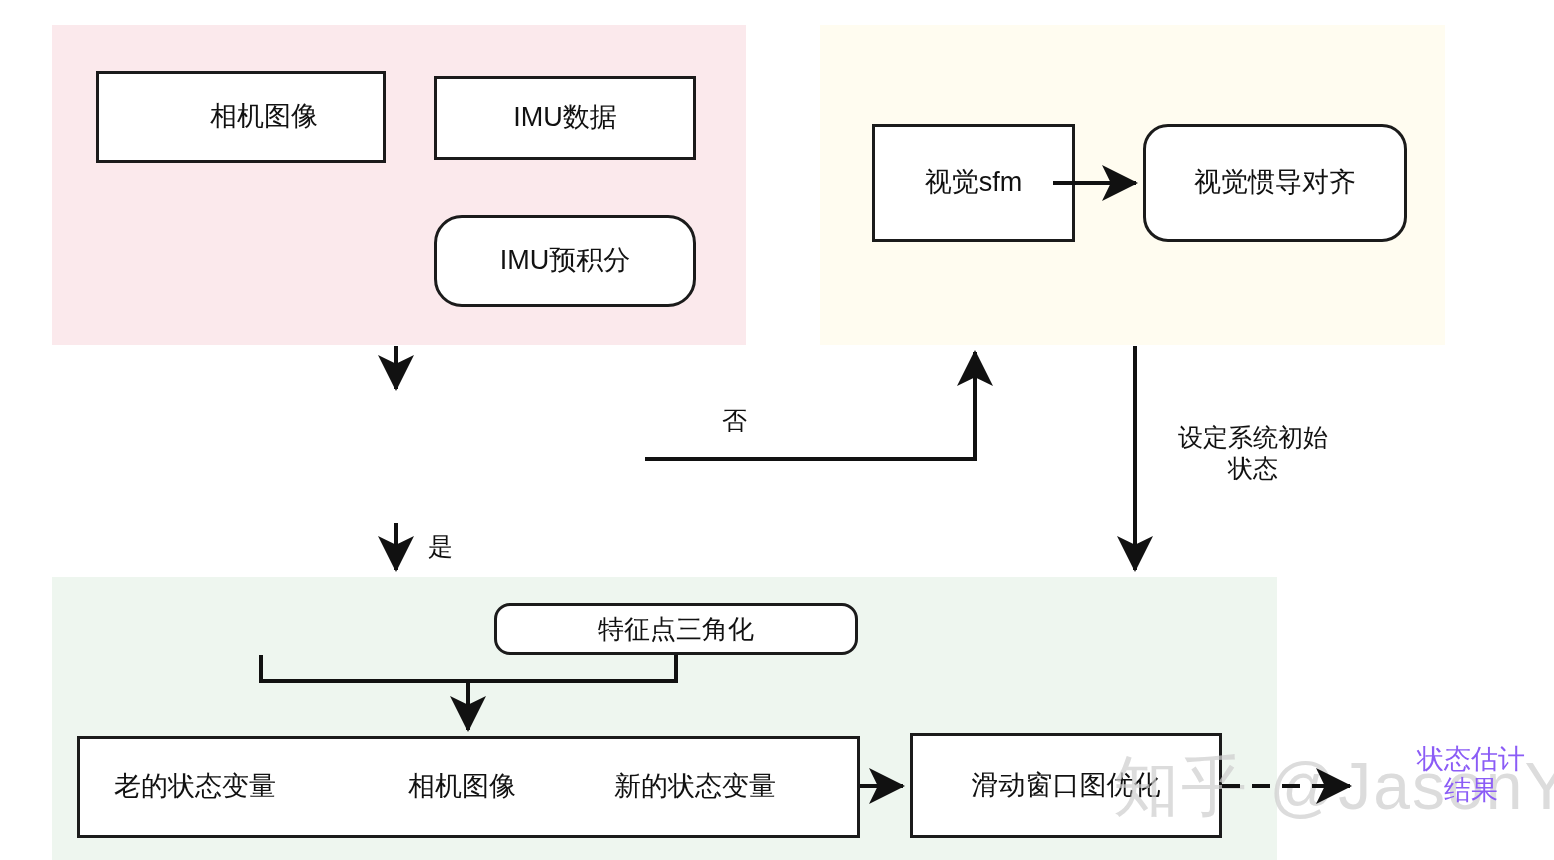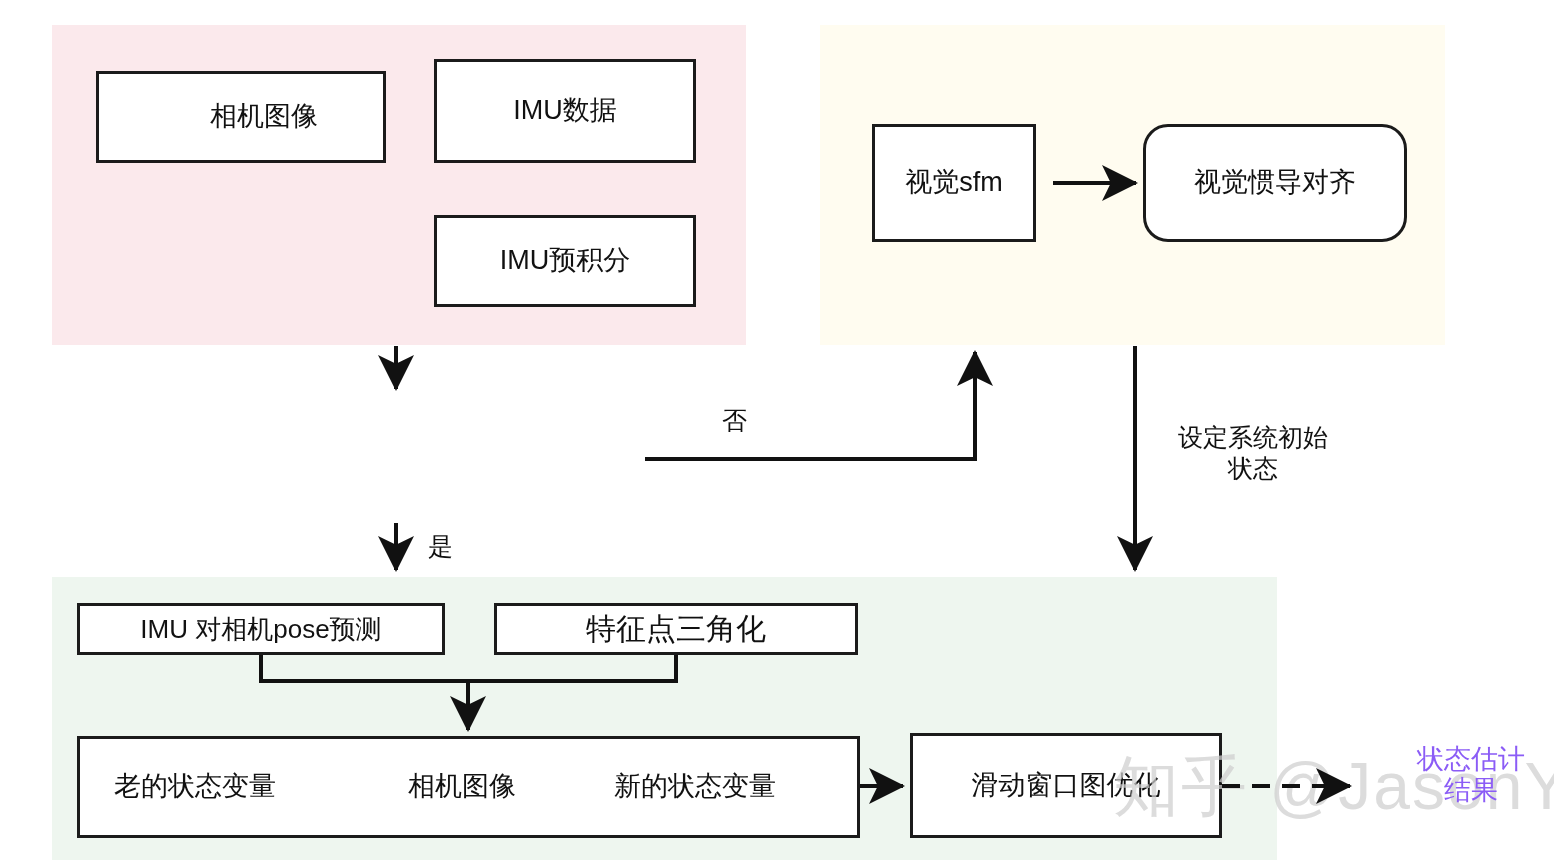--- a/index.html
+++ b/index.html
@@ -108,33 +108,32 @@
 <div id="canvas">
 
   <div class="panel panel-pink" style="left:52px; top:25px; width:694px; height:320px;"></div>
 
   <div class="panel panel-yellow" style="left:820px; top:25px; width:625px; height:320px;"></div>
 
   <div class="panel panel-green" style="left:52px; top:577px; width:1225px; height:283px;"></div>
 
   <div class="node" style="left:96px; top:71px; width:290px; height:92px;padding-left:46px;">相机图像</div>
 
-  <div class="node" style="left:434px; top:59px; width:262px; height:104px;">IMU数据</div>
+  <div class="node" style="left:434px; top:76px; width:262px; height:84px;">IMU数据</div>
 
 
-  <div class="node" style="left:434px; top:215px; width:262px; height:92px;">IMU预积分</div>
+  <div class="node" style="left:434px; top:215px; width:262px; height:92px;border-radius:28px;">IMU预积分</div>
 
-  <div class="node" style="left:872px; top:124px; width:164px; height:118px;">视觉sfm</div>
+  <div class="node" style="left:872px; top:124px; width:203px; height:118px;">视觉sfm</div>
 
   <div class="node" style="left:1143px; top:124px; width:264px; height:118px;border-radius:25px;">视觉惯导对齐</div>
 
 
-  <div class="node" style="left:77px; top:603px; width:368px; height:52px; font-size:26px;">IMU 对相机pose预测</div>
 
-  <div class="node" style="left:494px; top:603px; width:364px; height:52px; font-size:30px;">特征点三角化</div>
+  <div class="node" style="left:494px; top:603px; width:364px; height:52px; font-size:26px;border-radius:16px;">特征点三角化</div>
 
   <div class="node wide-multi" style="left:77px; top:736px; width:783px; height:102px;">
     <span class="seg" style="left:34px; top:50%; transform:translateY(-50%);">老的状态变量</span>
     <span class="seg" style="left:328px; top:50%; transform:translateY(-50%);">相机图像</span>
     <span class="seg" style="left:534px; top:50%; transform:translateY(-50%);">新的状态变量</span>
   </div>
 
   <div class="node" style="left:910px; top:733px; width:312px; height:105px;">滑动窗口图优化</div>
 
   <div class="watermark" style="left:1113px; top:742px;">知乎 @JasonYang</div>

